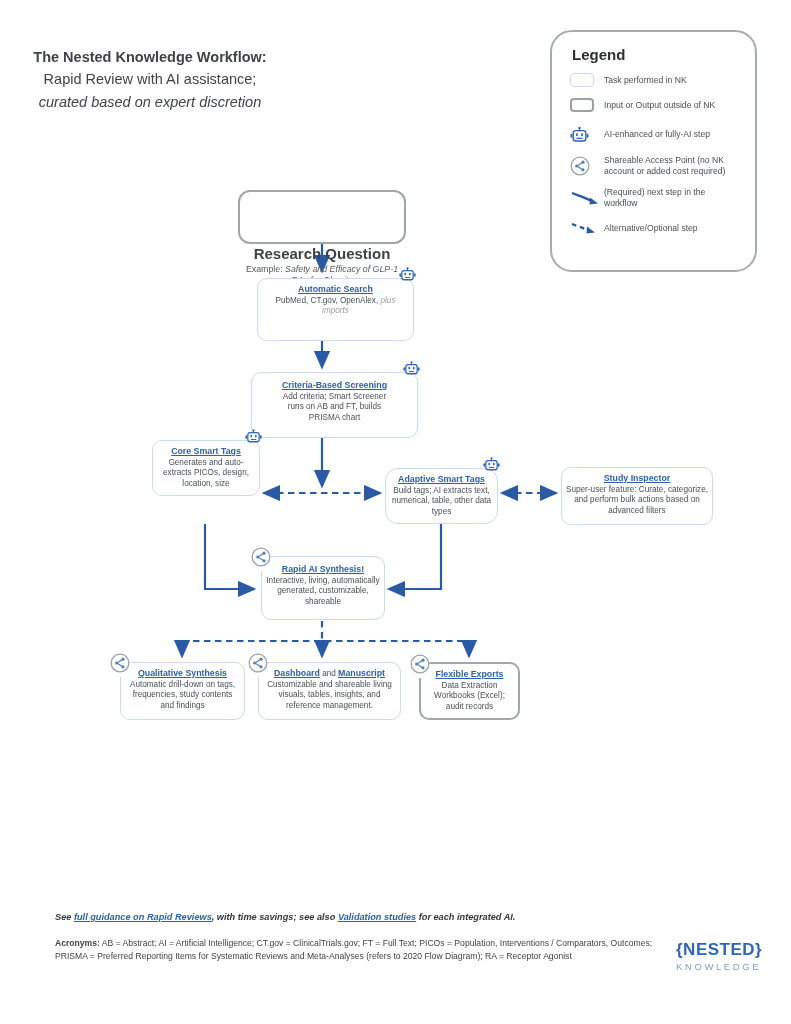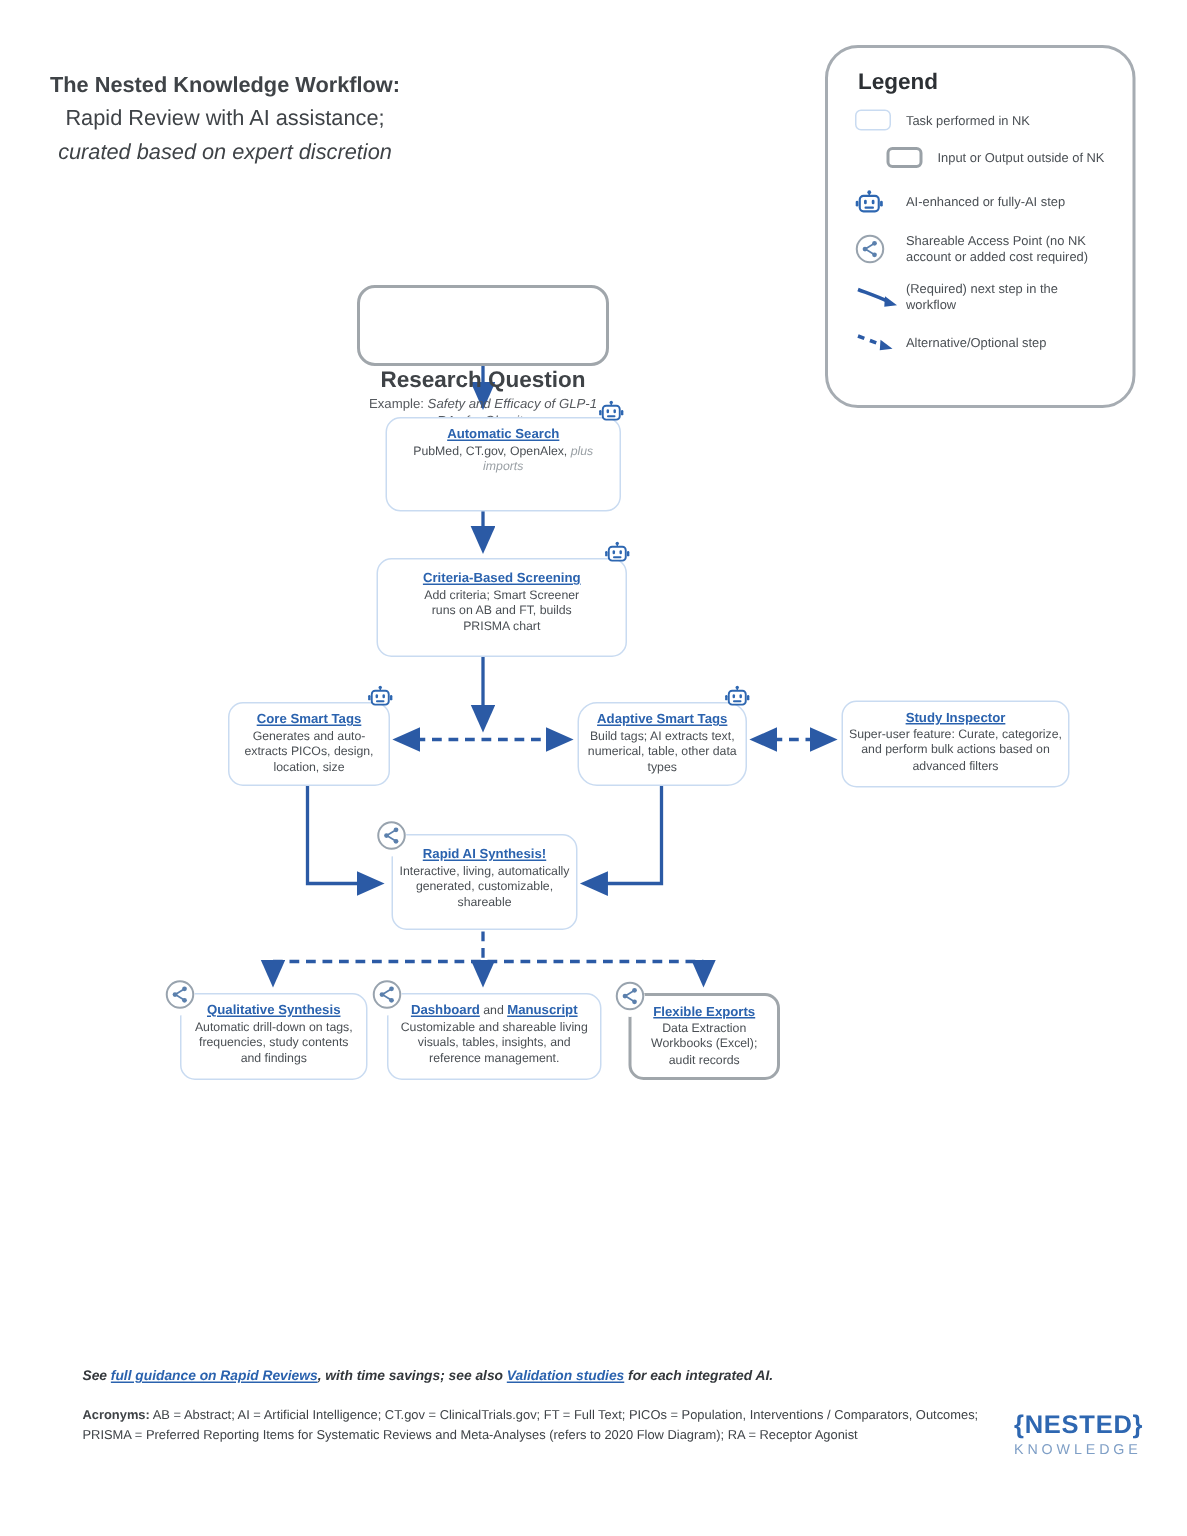--- a/index.html
+++ b/index.html
@@ -81,21 +81,21 @@
 <div class="legend">
   <h2>Legend</h2>
 
   <div class="lg-item">
     <span class="lg-ic">
         <span class="sw sw-task"></span>
       </span>
     <span class="lg-lbl">Task performed in NK</span>
   </div>
 
-  <div class="lg-item" style="margin-bottom:13px;margin-left:21px;">
+  <div class="lg-item" style="margin-bottom:13px;">
     <span class="lg-ic">
         <span class="sw sw-io"></span>
       </span>
     <span class="lg-lbl">Input or Output outside of NK</span>
   </div>
 
   <div class="lg-item">
     <span class="lg-ic">
       <svg width="19" height="19" viewBox="0 0 24 21">
           <use href="#robot"></use>
@@ -177,21 +177,21 @@
 </div>
 
 <div class="node task" style="left:251px;top:372px;width:167px;height:66px;padding-top:7px;">
   <span class="bi bot"><svg width="17" height="16" viewBox="0 0 24 21">
         <use href="#robot"></use>
       </svg></span>
   <div><a class="lnk">Criteria-Based Screening</a></div>
   <div style="width:116px;margin:0 auto;">Add criteria; Smart Screener runs on AB and FT, builds PRISMA chart</div>
 </div>
 
-<div class="node task" style="left:152px;top:468px;width:108px;height:56px;">
+<div class="node task" style="left:152px;top:440px;width:108px;height:56px;">
   <span class="bi bot"><svg width="17" height="16" viewBox="0 0 24 21">
         <use href="#robot"></use>
       </svg></span>
   <div><a class="lnk">Core Smart Tags</a></div>
   <div>Generates and auto-extracts PICOs, design, location, size</div>
 </div>
 
 <div class="node task" style="left:385px;top:468px;width:113px;height:56px;border-radius:13px;">
   <span class="bi bot"><svg width="17" height="16" viewBox="0 0 24 21">
         <use href="#robot"></use>

